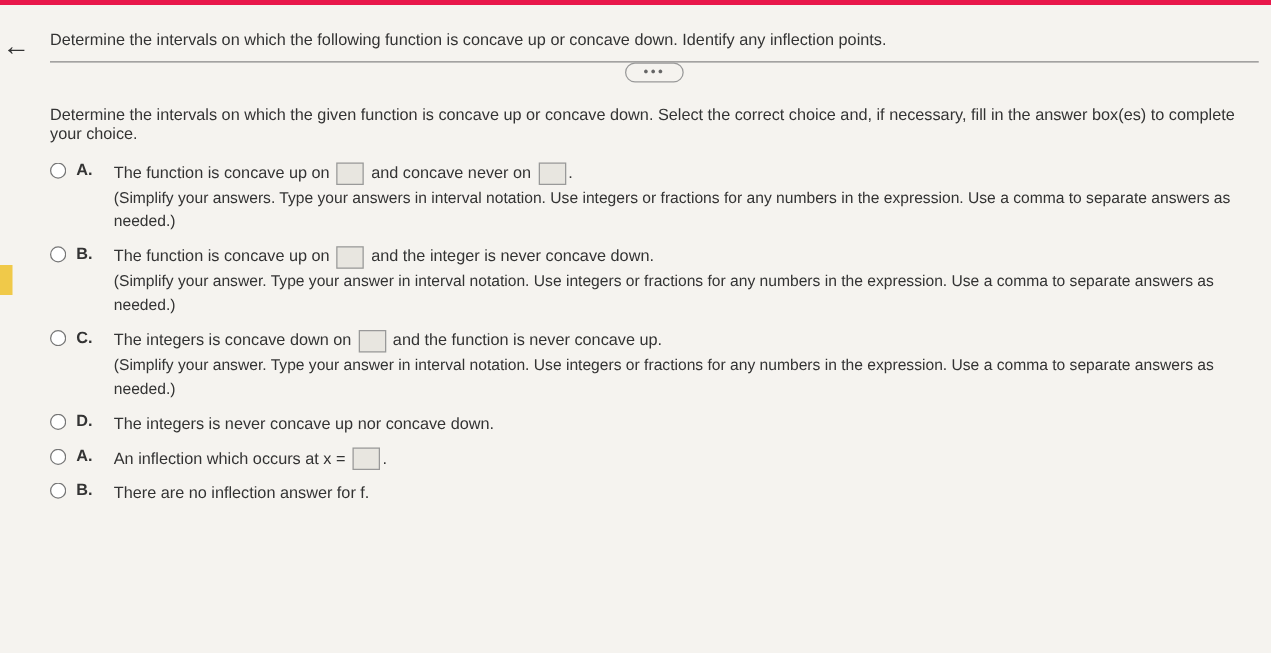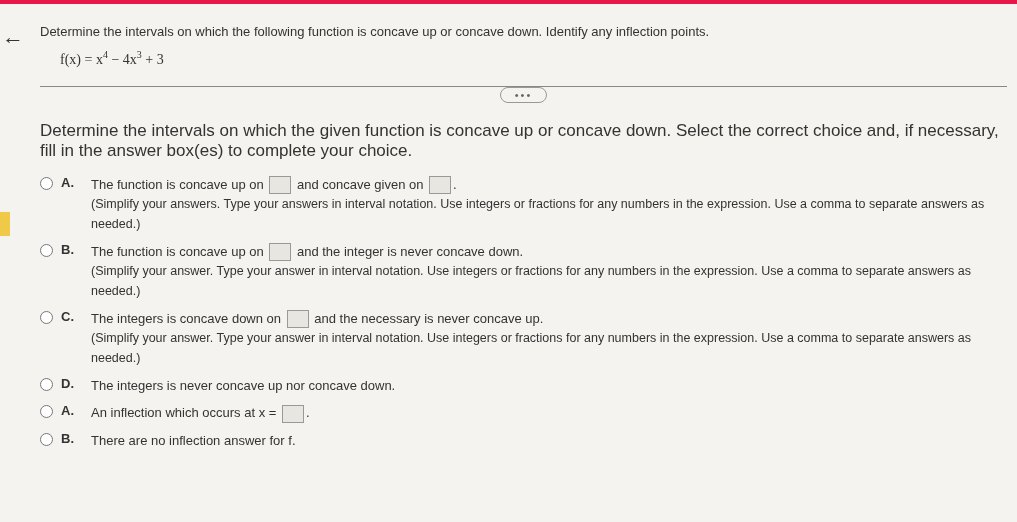--- a/index.html
+++ b/index.html
@@ -52,21 +52,21 @@
       border-radius: 12px;
       padding: 1px 14px;
       font-size: 11px;
       background: #f5f3ef;
       cursor: pointer;
       letter-spacing: 2px;
       color: #666;
     }
     .instruction {
       margin: 18px 0 14px 0;
-      font-size: 17px;
+      font-size: 13px;
     }
     .choice-row {
       display: flex;
       align-items: flex-start;
       margin: 8px 0;
       gap: 8px;
     }
     .radio {
       margin-top: 2px;
       width: 13px;
@@ -111,52 +111,51 @@
 </head>
 <body>
 
 <div class="top-bar"></div>
 <div class="back-arrow">←</div>
 <div class="left-tab"></div>
 
 <div class="content">
 
   <div class="problem-statement">Determine the intervals on which the following function is concave up or concave down. Identify any inflection points.</div>
-  <div class="formula">f(x) = x<span class="sup">4</span> − 4x<span class="sup">3</span> + 3</div>
 
   <hr class="hr-line">
   <div class="expand-btn">
     <div class="expand-btn-inner">•••</div>
   </div>
 
   <div class="instruction">Determine the intervals on which the given function is concave up or concave down. Select the correct choice and, if necessary, fill in the answer box(es) to complete your choice.</div>
 
   <div class="choice-row">
     <input type="radio" class="radio" name="q1" style="">
     <span class="choice-label">A.</span>
     <span class="choice-text">
-      <span>The function is concave up on </span><span class="input-box"></span><span> and concave given on </span><span class="input-box"></span><span>.</span><br>
+      <span>The function is concave up on </span><span class="input-box"></span><span> and concave never on </span><span class="input-box"></span><span>.</span><br>
       <span class="hint">(Simplify your answers. Type your answers in interval notation. Use integers or fractions for any numbers in the expression. Use a comma to separate answers as needed.)</span>
     </span>
   </div>
 
   <div class="choice-row">
     <input type="radio" class="radio" name="q1" style="">
     <span class="choice-label">B.</span>
     <span class="choice-text">
       <span>The function is concave up on </span><span class="input-box"></span><span> and the integer is never concave down.</span><br>
       <span class="hint">(Simplify your answer. Type your answer in interval notation. Use integers or fractions for any numbers in the expression. Use a comma to separate answers as needed.)</span>
     </span>
   </div>
 
   <div class="choice-row">
     <input type="radio" class="radio" name="q1" style="">
     <span class="choice-label">C.</span>
     <span class="choice-text">
-      <span>The integers is concave down on </span><span class="input-box"></span><span> and the necessary is never concave up.</span><br>
+      <span>The integers is concave down on </span><span class="input-box"></span><span> and the function is never concave up.</span><br>
       <span class="hint">(Simplify your answer. Type your answer in interval notation. Use integers or fractions for any numbers in the expression. Use a comma to separate answers as needed.)</span>
     </span>
   </div>
 
   <div class="choice-row">
     <input type="radio" class="radio" name="q1" style="">
     <span class="choice-label">D.</span>
     <span class="choice-text">The integers is never concave up nor concave down.</span>
   </div>
 

